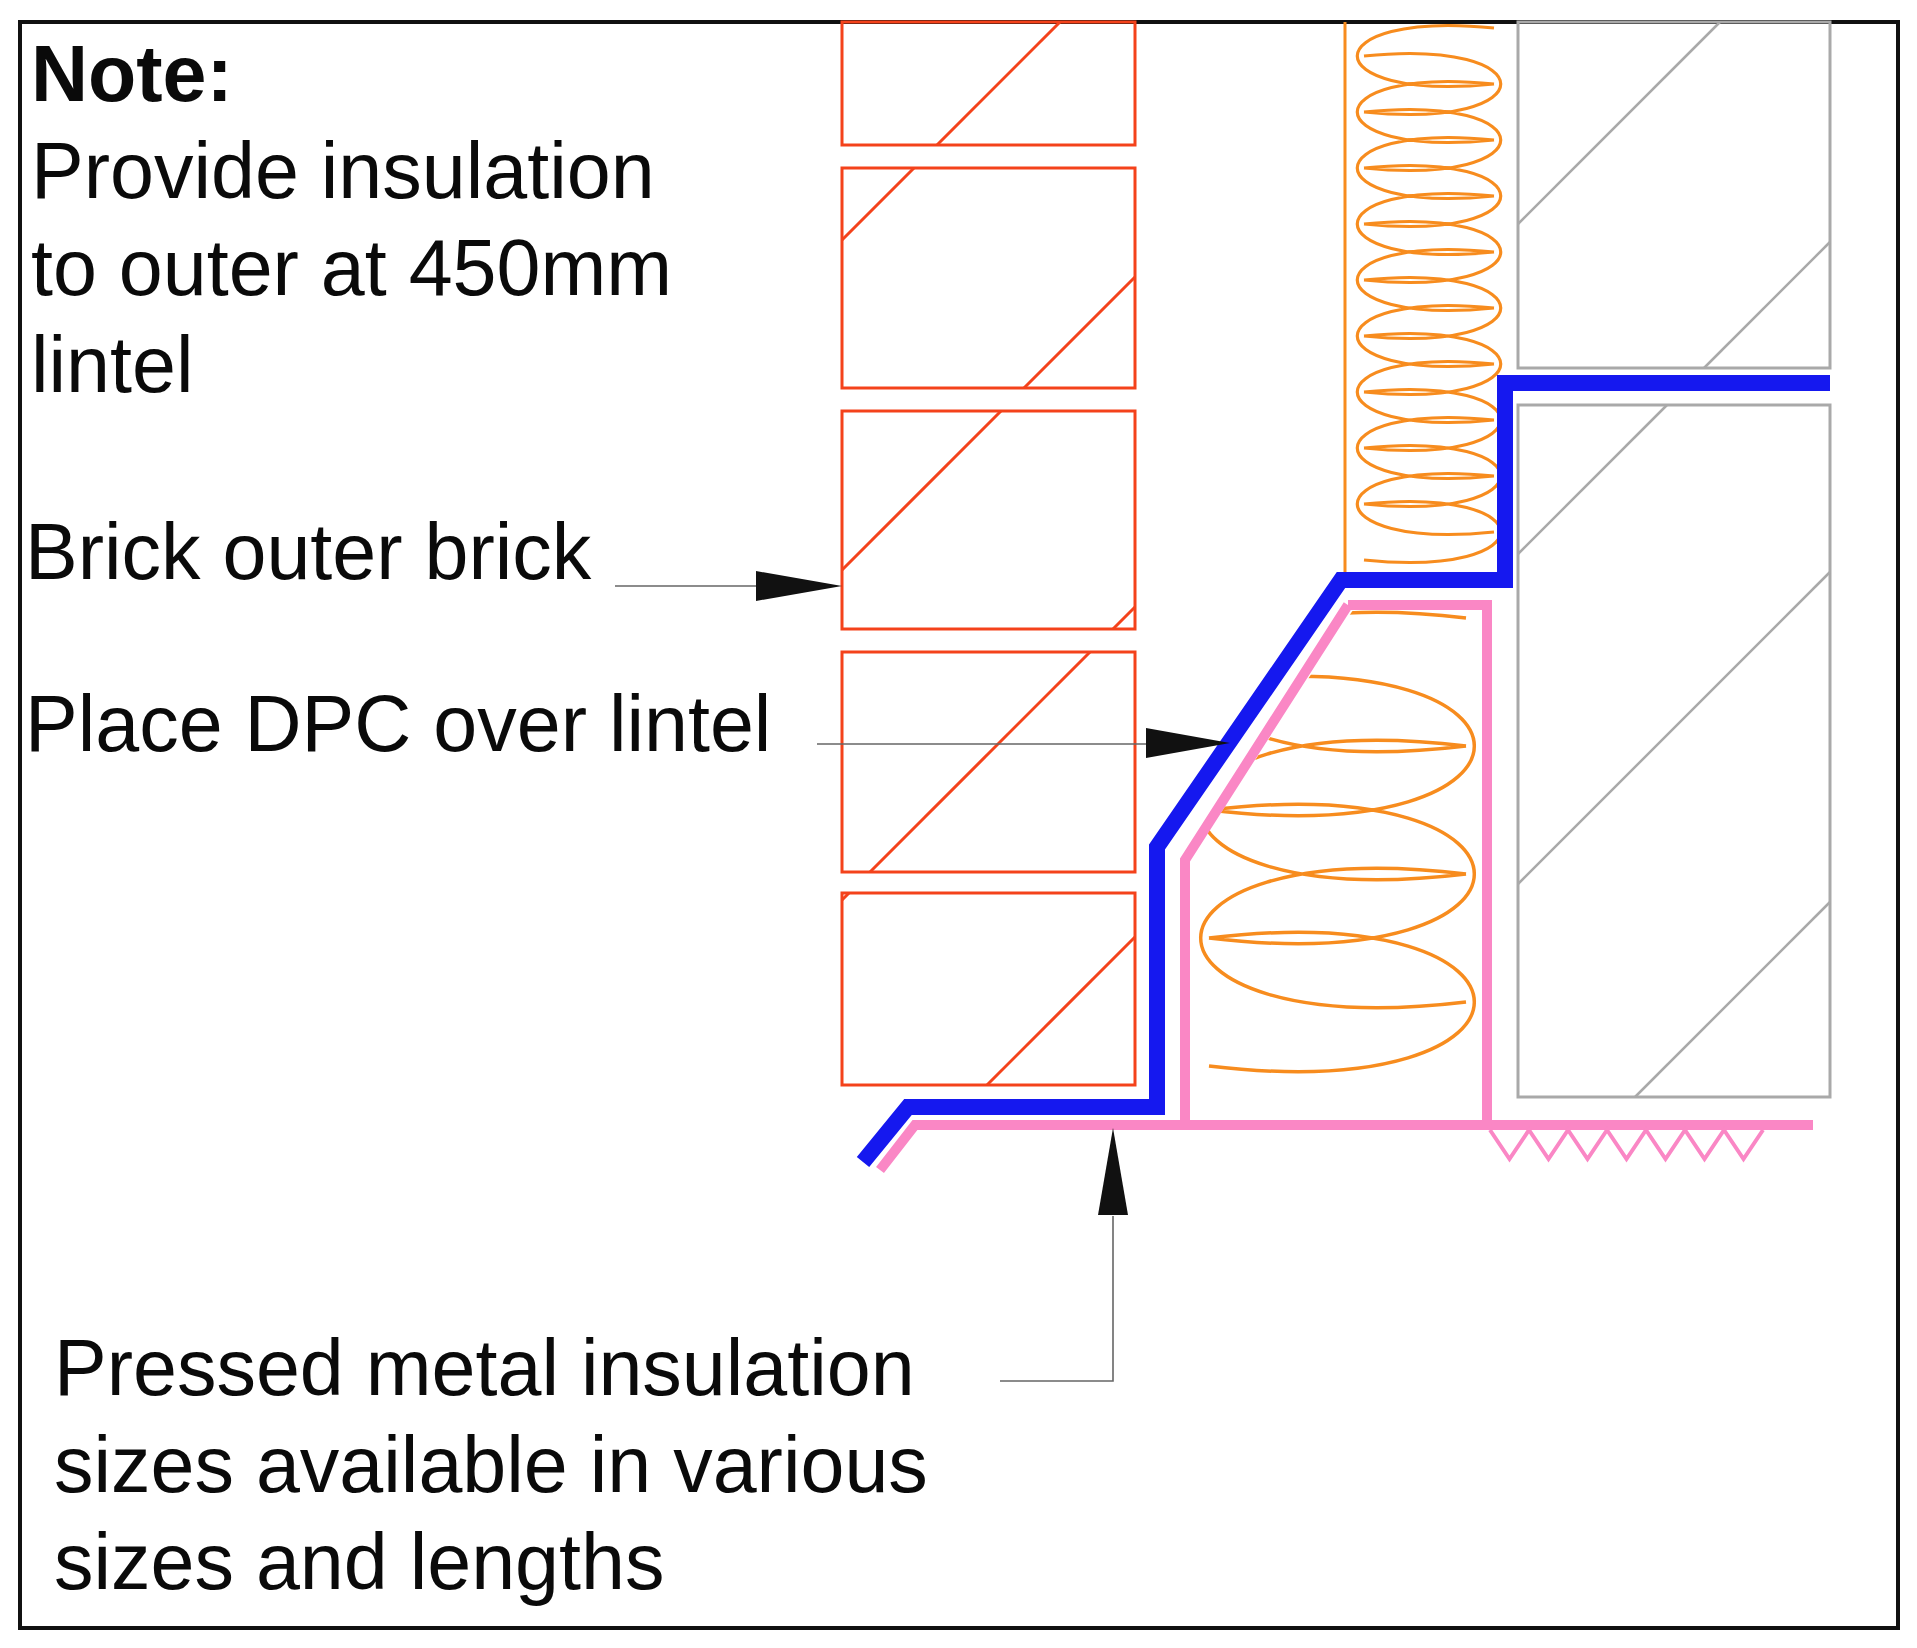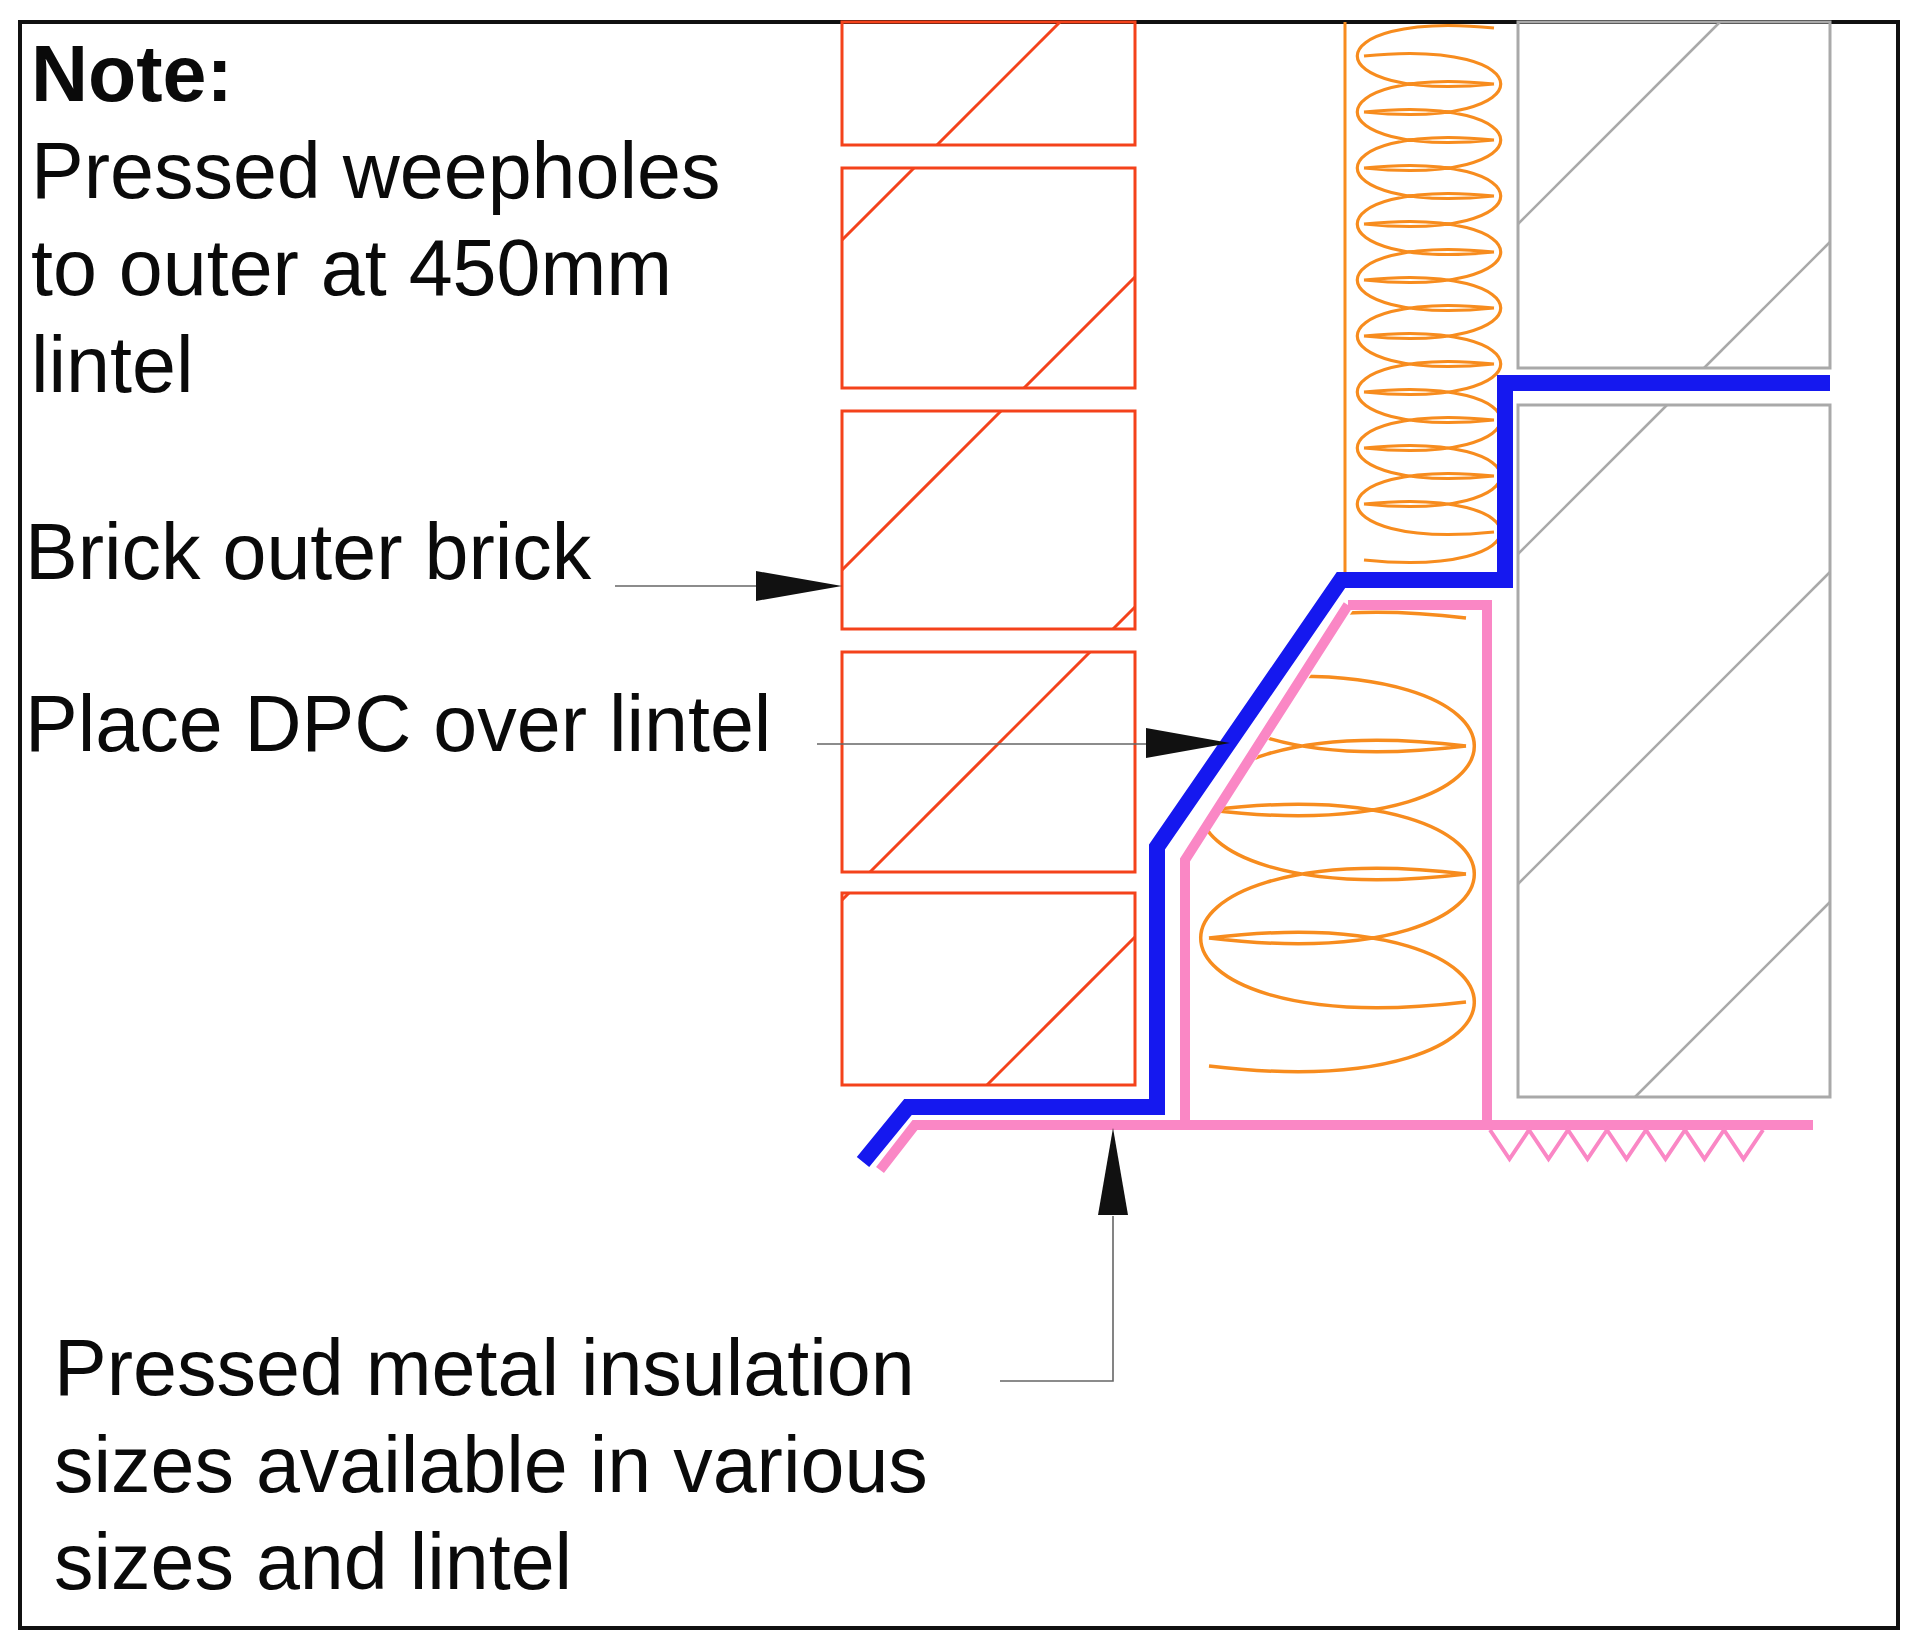--- a/index.html
+++ b/index.html
@@ -59,27 +59,27 @@
       <path d="M 615 586 H 756" fill="none" stroke="#666666" stroke-width="1.6"></path>
       <polygon points="756,571 756,601 842,586" fill="#111111"></polygon>
       <path d="M 817 744 H 1146" fill="none" stroke="#666666" stroke-width="1.6"></path>
       <polygon points="1146,728 1146,758 1230,743" fill="#111111"></polygon>
       <path d="M 1000 1381 H 1113 V 1216" fill="none" stroke="#666666" stroke-width="1.6"></path>
       <polygon points="1098,1215 1128,1215 1113,1128" fill="#111111"></polygon>
     </svg>
 
   <div class="lbl note">
     <div class="hd">Note:</div>
-    <div>Pressed weepholes</div>
+    <div>Provide insulation</div>
     <div>to outer at 450mm</div>
     <div>lintel</div>
   </div>
 
   <div class="lbl brickLbl">Brick outer brick</div>
 
   <div class="lbl dpcLbl">Place DPC over lintel</div>
 
   <div class="lbl pressedLbl">
     <div>Pressed metal insulation</div>
     <div>sizes available in various</div>
-    <div>sizes and lintel</div>
+    <div>sizes and lengths</div>
   </div>
 </div>
 
 </body></html>

